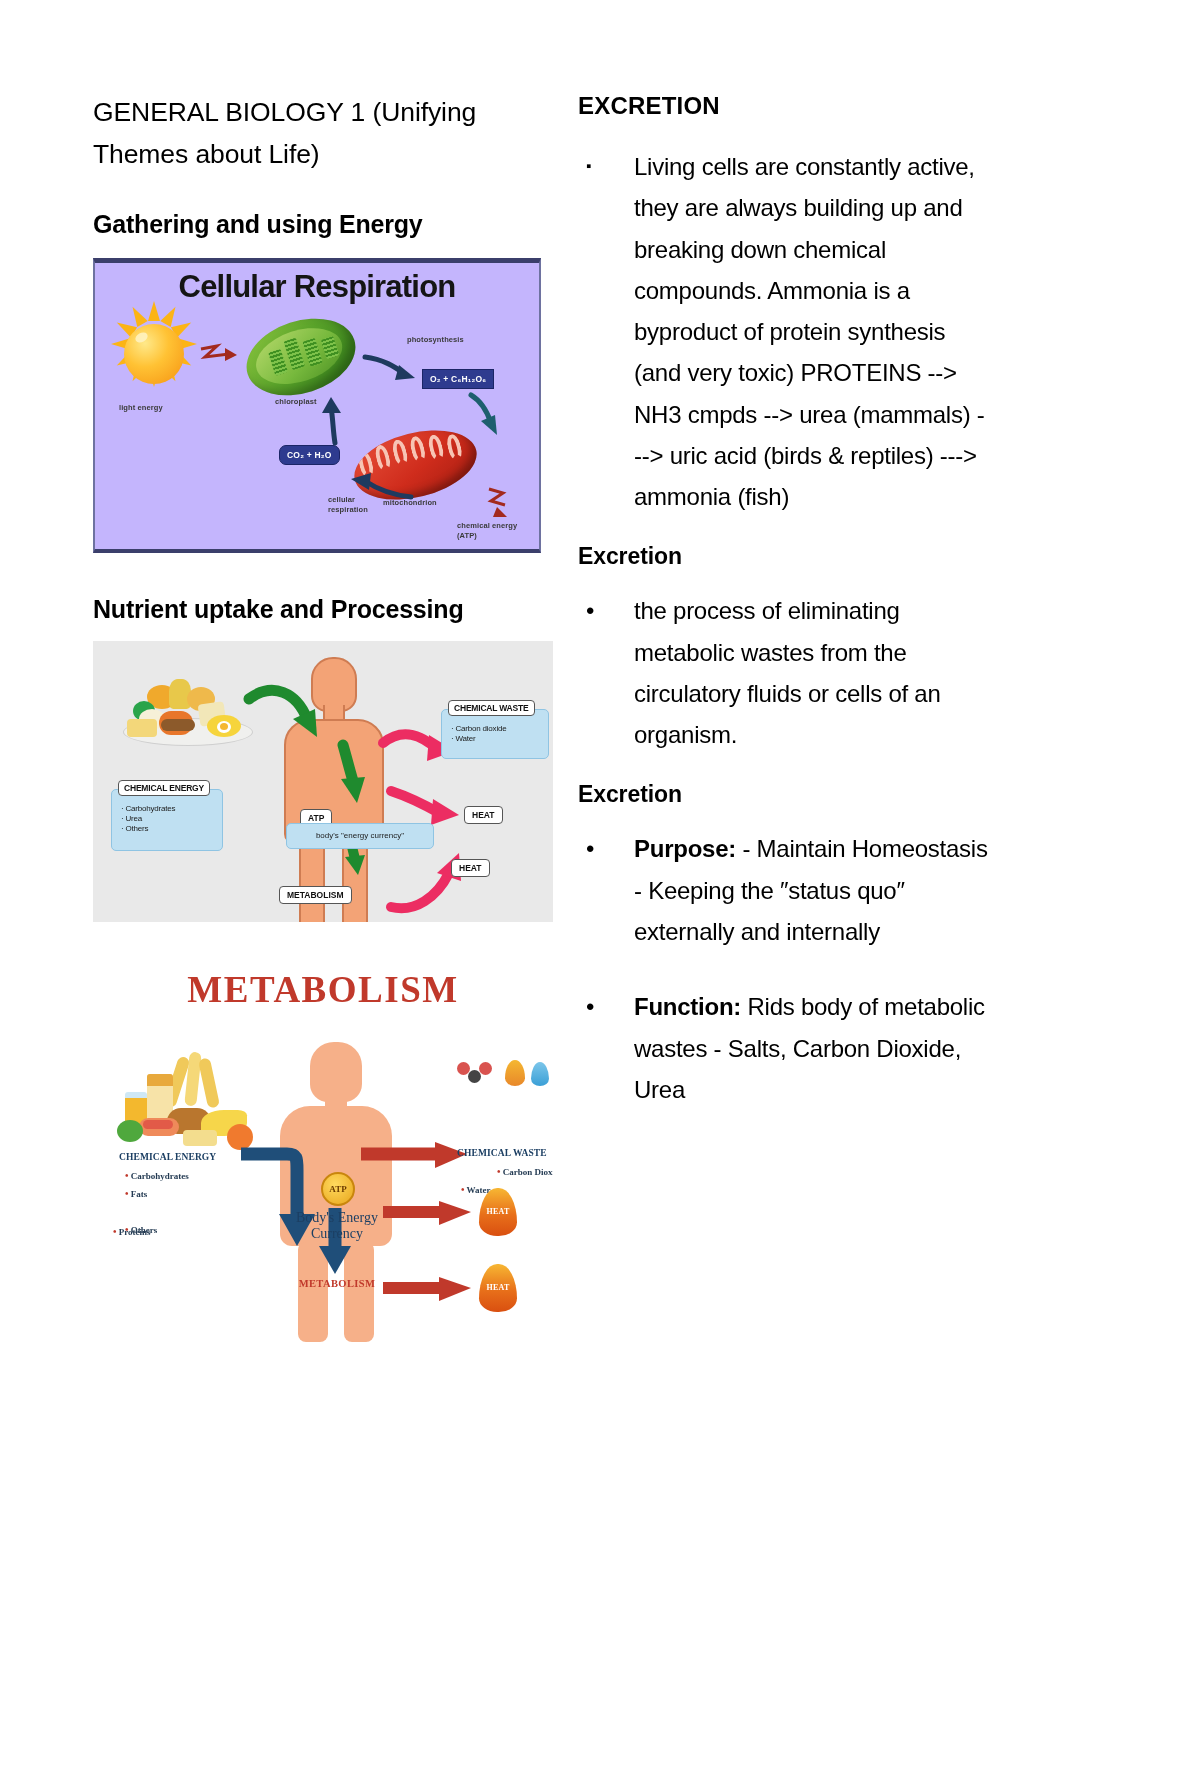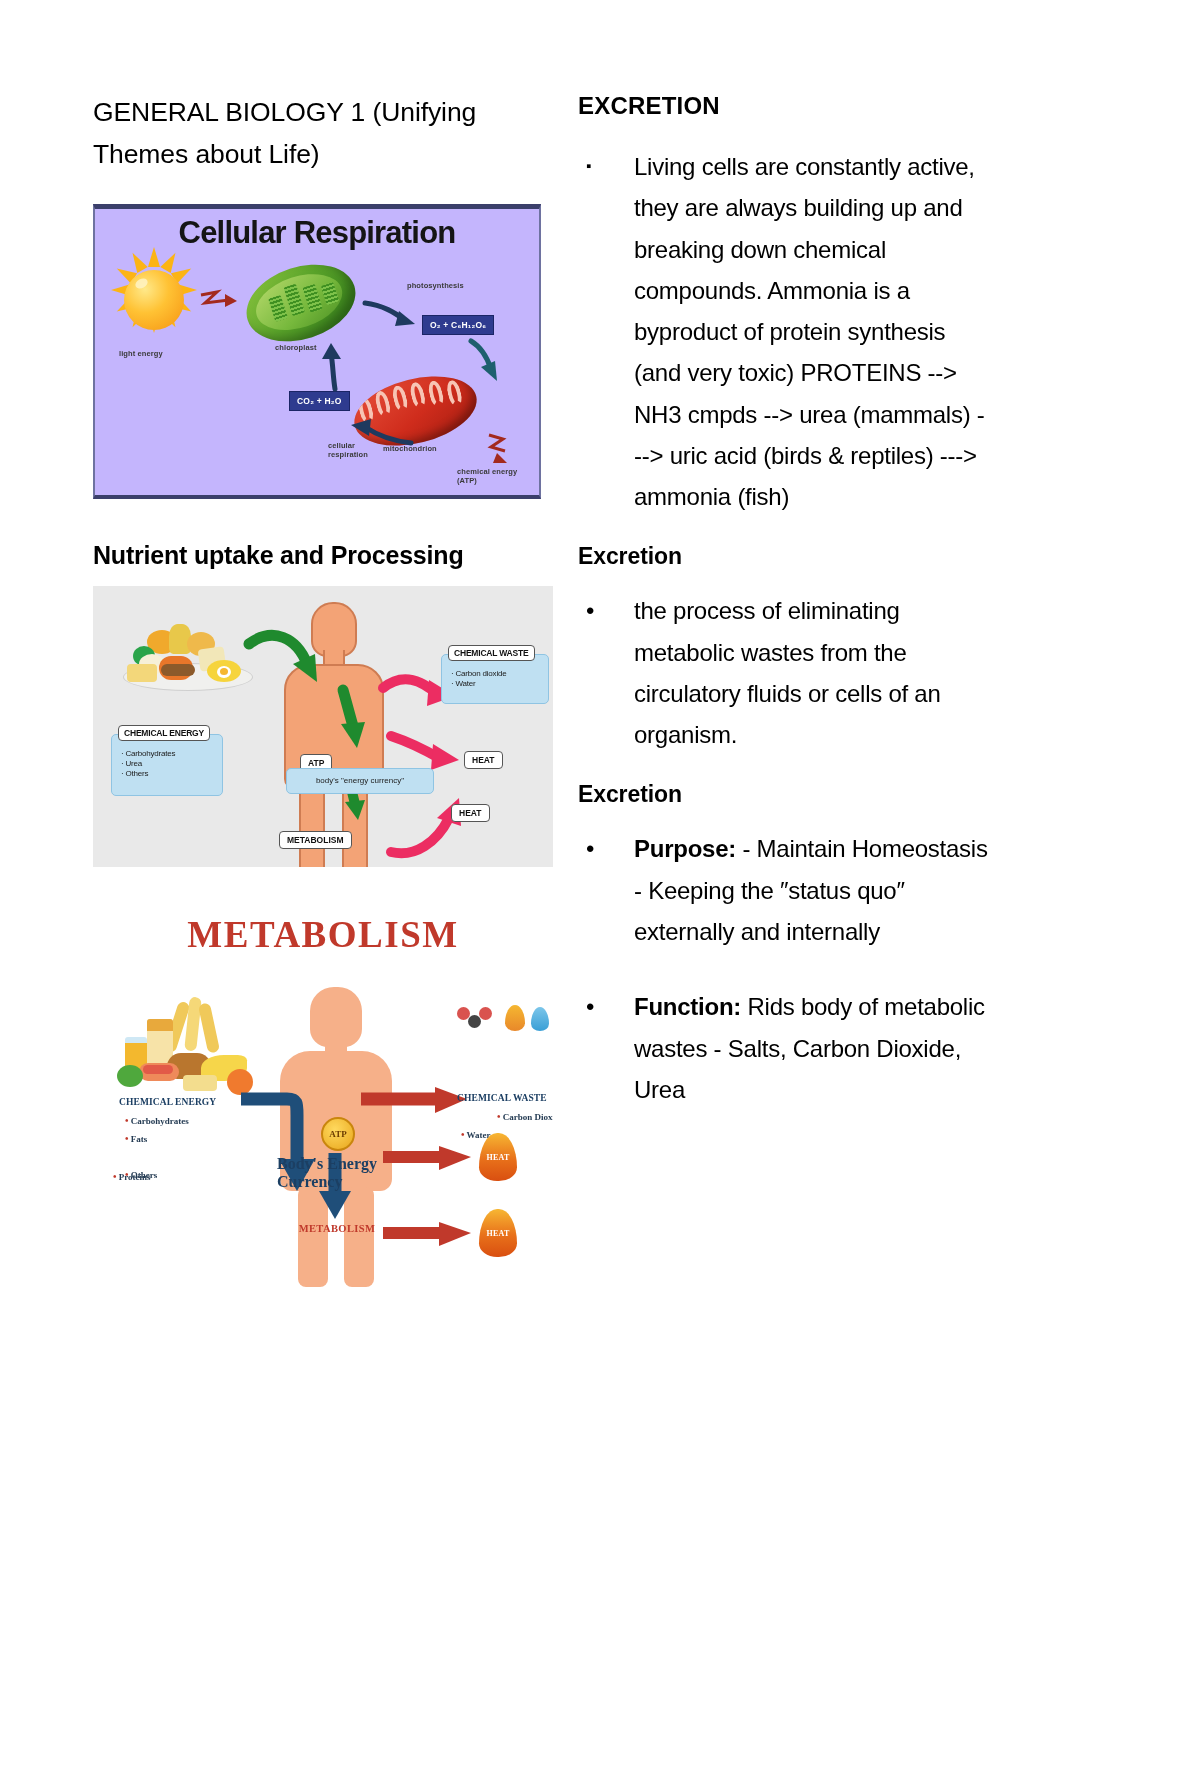--- a/index.html
+++ b/index.html
@@ -214,22 +214,22 @@
 
   .atp3 {
     position: absolute; left: 54px; top: 126px; width: 34px; height: 34px;
     border-radius: 50%; background: radial-gradient(circle at 40% 35%, #ffd95e, #e8a61c);
     border: 2px solid #c9860d;
     color: #6b3b00; font-size: 9px; font-weight: 800;
     display: flex; align-items: center; justify-content: center;
     font-family: "Liberation Serif", serif;
   }
   .bec3 {
-    position: absolute; left: 10px; top: 168px; width: 122px; 
-    font-size: 16px; font-weight: 700; color: #1c3f63;
+    position: absolute; left: 10px; top: 168px; width: 122px; text-align: center;
+    font-size: 14px; font-weight: 400; color: #1c3f63;
     font-family: "Liberation Serif", serif;
   }
   .meta3 {
     position: absolute; left: 16px; top: 218px; width: 110px; text-align: center;
     font-size: 10.5px; font-weight: 800; color: #c0392b; letter-spacing: .4px;
     font-family: "Liberation Serif", serif;
   }
   .flame {
     position: absolute; width: 38px; height: 48px;
     background: linear-gradient(to bottom, #f7b733 0%, #e8701a 55%, #d94f10 100%);
@@ -243,20 +243,21 @@
 </style>
 </head>
 <body>
 
 <div class="page">
 
   <div class="col-left">
 
     <h1 class="doc-title">GENERAL BIOLOGY 1 (Unifying Themes about Life)</h1>
 
+    <h2 class="sec-head tight">Gathering and using Energy</h2>
 
     <div class="fig1">
       <div class="f1-title">Cellular Respiration</div>
 
       <div class="sun">
         <div class="ray" style="transform:translate(-50%,-50%) rotate(0deg) translateY(-43px);"></div>
         <div class="ray" style="transform:translate(-50%,-50%) rotate(30deg) translateY(-43px);"></div>
         <div class="ray" style="transform:translate(-50%,-50%) rotate(60deg) translateY(-43px);"></div>
         <div class="ray" style="transform:translate(-50%,-50%) rotate(90deg) translateY(-43px);"></div>
         <div class="ray" style="transform:translate(-50%,-50%) rotate(120deg) translateY(-43px);"></div>
@@ -316,21 +317,21 @@
       <div class="lbl" style="left:288px; top:235px;">mitochondrion</div>
 
       <div class="arr" style="left:388px; top:224px;">
         <svg width="34" height="36" viewBox="0 0 34 36">
           <path d="M6 2 L20 6 L8 14 L22 18" fill="none" stroke="#a32a1e" stroke-width="3"></path>
           <path d="M14 20 L24 30 L10 30 Z" fill="#a32a1e"></path>
         </svg>
       </div>
       <div class="lbl" style="left:362px; top:258px; width:80px; line-height:1.25;">chemical energy (ATP)</div>
 
-      <div class="chem-box" style="left:194px; top:182px;">CO₂ + H₂O</div>
+      <div class="chem-box" style="left:184px; top:182px;border-radius:7px;">CO₂ + H₂O</div>
 
       <div class="arr" style="left:224px; top:134px;">
         <svg width="34" height="48" viewBox="0 0 34 48">
           <path d="M16 46 C14 34, 14 22, 12 10" fill="none" stroke="#1e3a5f" stroke-width="5" stroke-linecap="round"></path>
           <path d="M3 16 L12 0 L22 16 Z" fill="#1e3a5f"></path>
         </svg>
       </div>
 
       <div class="arr" style="left:244px; top:208px;">
         <svg width="74" height="32" viewBox="0 0 74 32">

